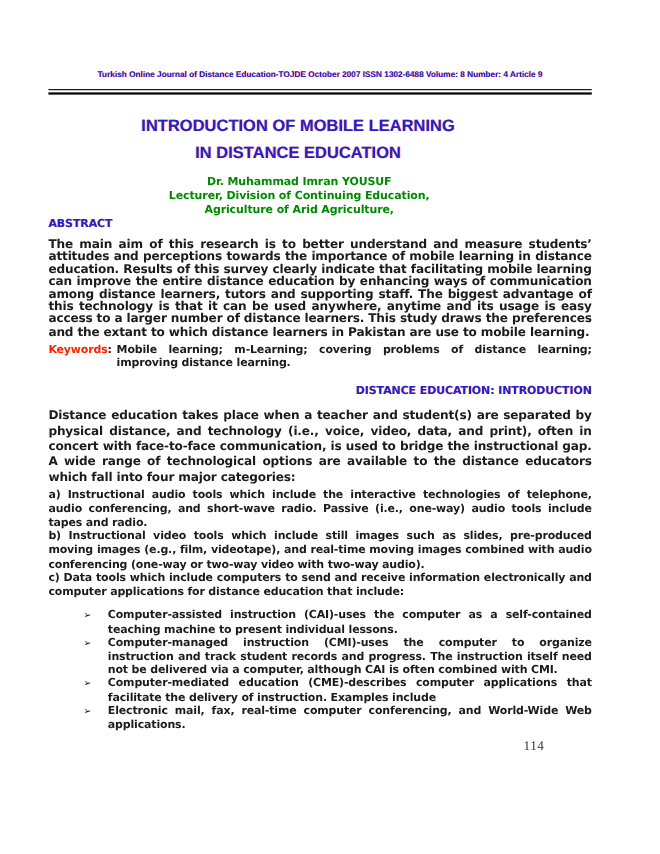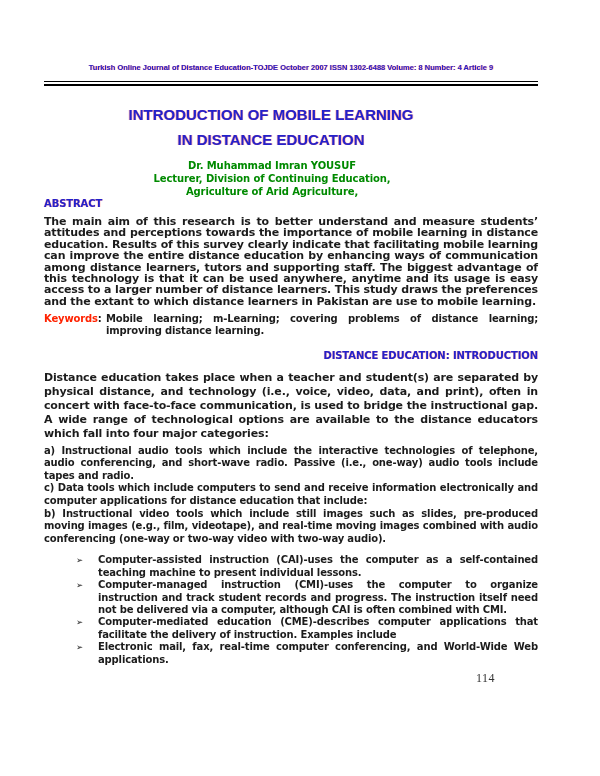--- a/index.html
+++ b/index.html
@@ -146,22 +146,22 @@
     <span class="kw-label"><span class="kw-red">Keywords</span><span class="kw-colon">:</span></span>
     <span class="kw-text">Mobile learning; m-Learning; covering problems of distance learning; improving distance learning.</span>
   </div>
 
   <div class="h2 intro-h">DISTANCE EDUCATION: INTRODUCTION</div>
 
   <p class="para intro">Distance education takes place when a teacher and student(s) are separated by physical distance, and technology (i.e., voice, video, data, and print), often in concert with face-to-face communication, is used to bridge the instructional gap. A wide range of technological options are available to the distance educators which fall into four major categories:</p>
 
   <div class="items">
     <div class="item">a) Instructional audio tools which include the interactive technologies of telephone, audio conferencing, and short-wave radio. Passive (i.e., one-way) audio tools include tapes and radio.</div>
+    <div class="item">b) Instructional video tools which include still images such as slides, pre-produced moving images (e.g., film, videotape), and real-time moving images combined with audio conferencing (one-way or two-way video with two-way audio).</div>
     <div class="item">c) Data tools which include computers to send and receive information electronically and computer applications for distance education that include:</div>
-    <div class="item">b) Instructional video tools which include still images such as slides, pre-produced moving images (e.g., film, videotape), and real-time moving images combined with audio conferencing (one-way or two-way video with two-way audio).</div>
   </div>
 
   <ul class="bullets">
     <li>
       <span class="marker">➢</span>
       <span class="btext">Computer-assisted instruction (CAI)-uses the computer as a self-contained teaching machine to present individual lessons.</span>
     </li>
     <li>
       <span class="marker">➢</span>
       <span class="btext">Computer-managed instruction (CMI)-uses the computer to organize instruction and track student records and progress. The instruction itself need not be delivered via a computer, although CAI is often combined with CMI.</span>

